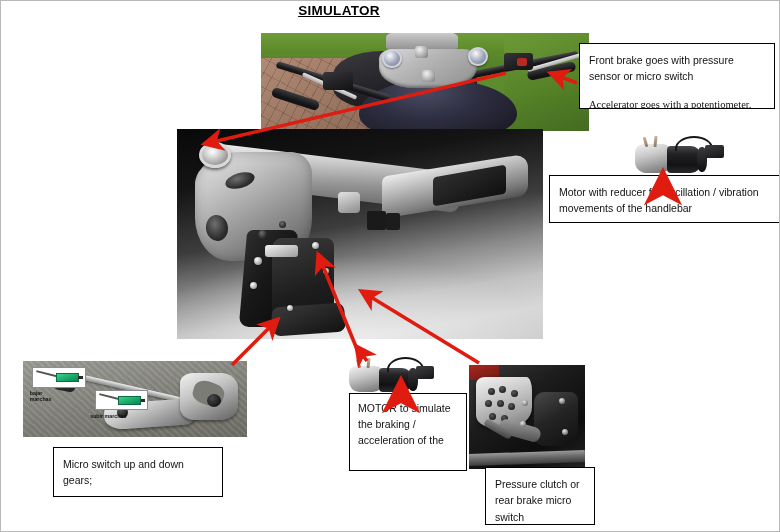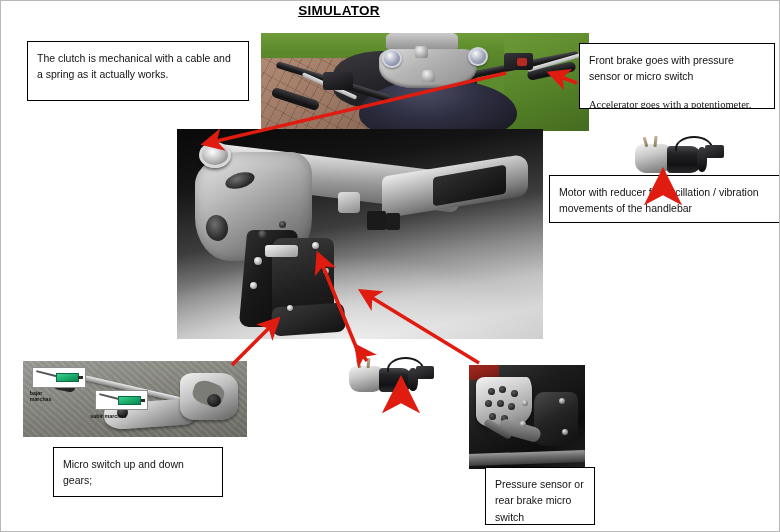--- a/index.html
+++ b/index.html
@@ -578,35 +578,35 @@
     <line x1="231" y1="364" x2="277" y2="318" stroke="#e01b10" stroke-width="3.6" marker-end="url(#ah)"></line>
 
     <line x1="366" y1="360" x2="355" y2="345" stroke="#e01b10" stroke-width="3.6" marker-end="url(#ah)"></line>
     <line x1="360" y1="358" x2="317" y2="253" stroke="#e01b10" stroke-width="3.6" marker-end="url(#ah)"></line>
 
     <line x1="400" y1="392" x2="400" y2="380" stroke="#e01b10" stroke-width="6" marker-end="url(#ah)"></line>
 
     <line x1="478" y1="362" x2="360" y2="290" stroke="#e01b10" stroke-width="3.6" marker-end="url(#ah)"></line>
   </svg>
 
-  <div class="callout" id="cal-clutch">
-    <p>The clutch is mechanical with a cable and a spring as it actually works.</p>
-  </div>
 
   <div class="callout" id="cal-front">
     <p>Front brake goes with pressure sensor or micro switch</p>
     <p>Accelerator goes with a potentiometer.</p>
   </div>
 
   <div class="callout" id="cal-motorhb">
     <p>Motor with reducer for oscillation / vibration movements of the handlebar</p>
   </div>
 
+  <div class="callout" id="cal-motorsim">
+    <p>MOTOR to simulate the braking / acceleration of the</p>
+  </div>
 
   <div class="callout" id="cal-micro">
     <p>Micro switch up and down gears;</p>
   </div>
 
   <div class="callout" id="cal-pressure">
-    <p>Pressure sensor or rear brake micro switch</p>
+    <p>Pressure clutch or rear brake micro switch</p>
   </div>
 
 </div>
 
 </body></html>

